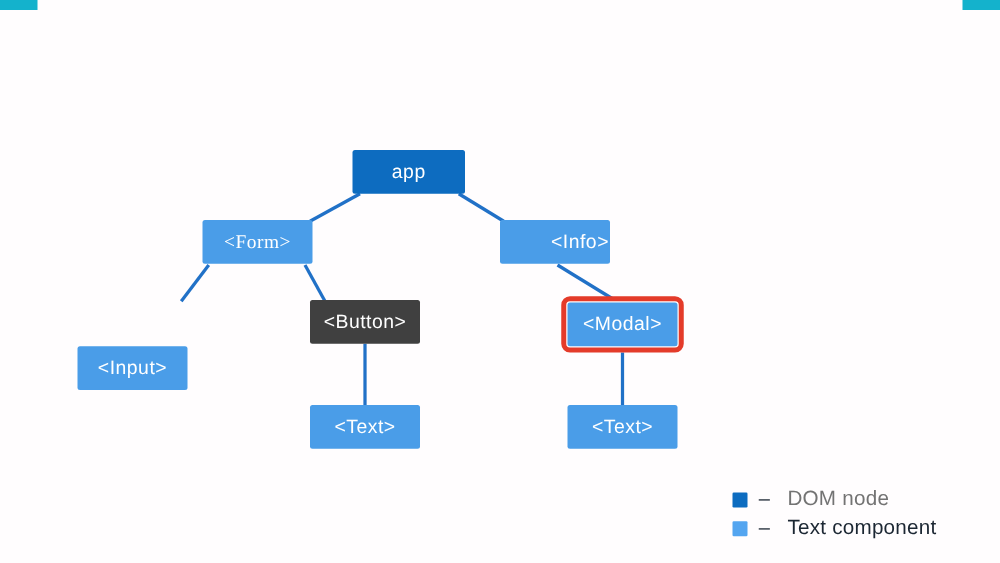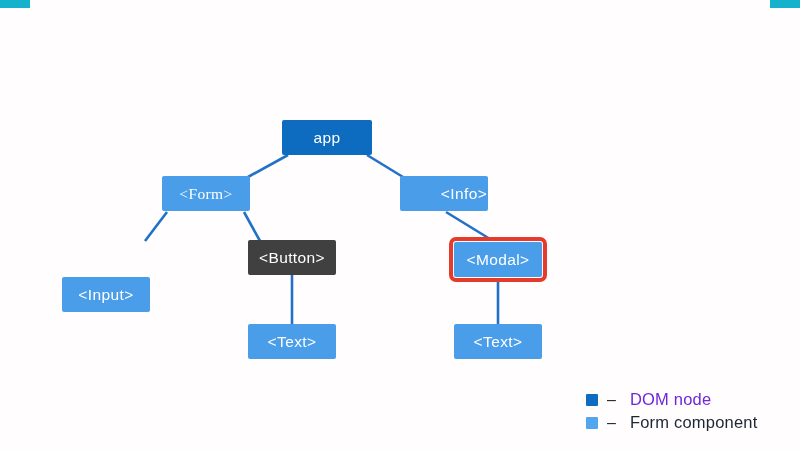--- a/index.html
+++ b/index.html
@@ -94,21 +94,21 @@
       <div class="node" style="left: 62px; top: 240px; width: 88px; height: 35px; background: rgb(74, 157, 232); color: rgb(255, 255, 255); margin-top: 37px;">&lt;Input&gt;</div>
       <div class="node" style="left: 248px; top: 240px; width: 88px; height: 35px; background: #404040; color: rgb(255, 255, 255);">&lt;Button&gt;</div>
       <div class="node highlight" style="left: 454px; top: 242px; width: 88px; height: 35px; background: rgb(74, 157, 232); outline-color: rgb(228, 59, 42); color: rgb(255, 255, 255);">&lt;Modal&gt;</div>
       <div class="node" style="left: 248px; top: 324px; width: 88px; height: 35px; background: rgb(74, 157, 232); color: rgb(255, 255, 255);">&lt;Text&gt;</div>
       <div class="node" style="left: 454px; top: 324px; width: 88px; height: 35px; background: rgb(74, 157, 232); color: rgb(255, 255, 255);">&lt;Text&gt;</div>
     </div>
   <div id="legend">
       <div class="legend-row">
         <span class="legend-swatch" style="background: rgb(13, 108, 192);"></span>
         <span class="legend-dash" style="color: rgb(28, 39, 51);">–</span>
-        <span class="legend-label" style="color: #6d28d9;">DOM node</span>
+        <span class="legend-label" style="color: #737373;">DOM node</span>
       </div>
       <div class="legend-row">
         <span class="legend-swatch" style="background: rgb(84, 165, 240);"></span>
         <span class="legend-dash" style="color: rgb(28, 39, 51);">–</span>
-        <span class="legend-label" style="color: rgb(28, 39, 51);">Form component</span>
+        <span class="legend-label" style="color: rgb(28, 39, 51);">Text component</span>
       </div>
     </div>
 </div>
 
 </body></html>

